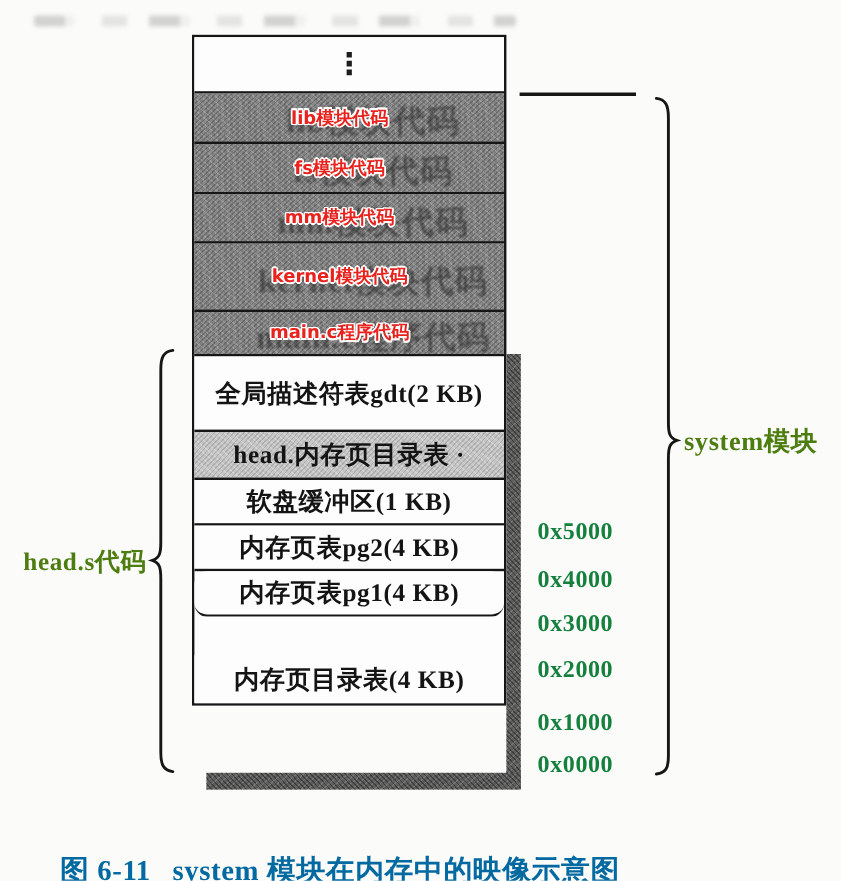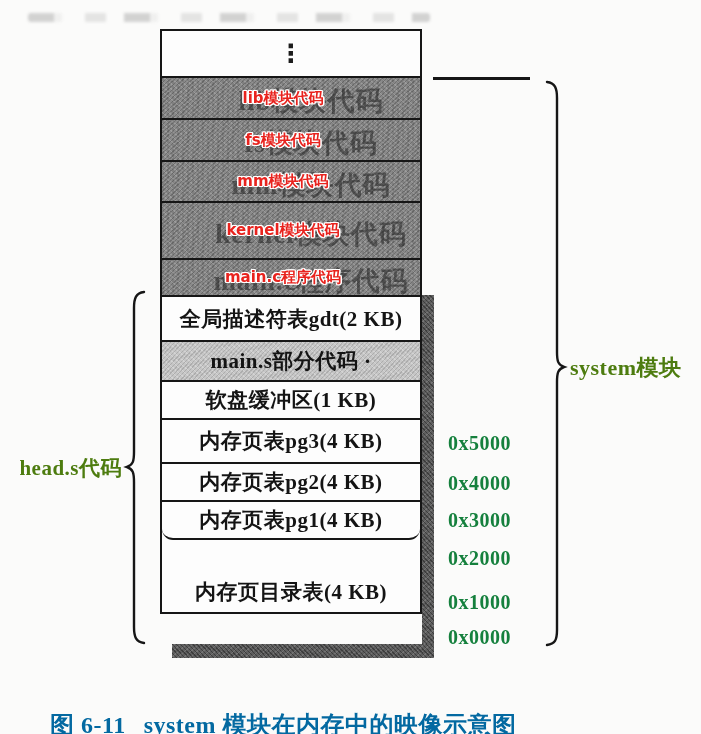--- a/index.html
+++ b/index.html
@@ -131,24 +131,23 @@
         <span class="red-note">mm模块代码</span>
       </div>
       <div class="box module" style="height: 57px;">
         <span class="ghost">kernel模块代码</span>
         <span class="red-note">kernel模块代码</span>
       </div>
       <div class="box module" style="height: 37px;">
         <span class="ghost">main.c程序代码</span>
         <span class="red-note">main.c程序代码</span>
       </div>
-      <div class="box plain" style="height: 45px;">全局描述符表gdt(2 KB)</div>
-      <div class="box shaded" style="height: 40px;">main.s部分代码 ·</div>
+      <div class="box plain" style="height: 63px;">全局描述符表gdt(2 KB)</div>
+      <div class="box shaded" style="height: 40px;">head.内存页目录表 ·</div>
       <div class="box plain" style="height: 38px;">软盘缓冲区(1 KB)</div>
-      <div class="box plain" style="height: 44px;">内存页表pg3(4 KB)</div>
       <div class="box plain" style="height: 38px;">内存页表pg2(4 KB)</div>
       <div class="box plain" style="height: 38px; border-radius: 11px;">内存页表pg1(4 KB)</div>
       <div class="box plain" style="height: 40px;">内存页目录表(4 KB)</div>
     </div>
 
   <svg class="overlay" width="701" height="734" viewBox="0 0 701 734">
 
     <path d="M 433 78.5 L 530 78.5" stroke="#161616" stroke-width="3" fill="none"></path>
 
     <path d="M 144 292 C 136 293 134 298 134 308

